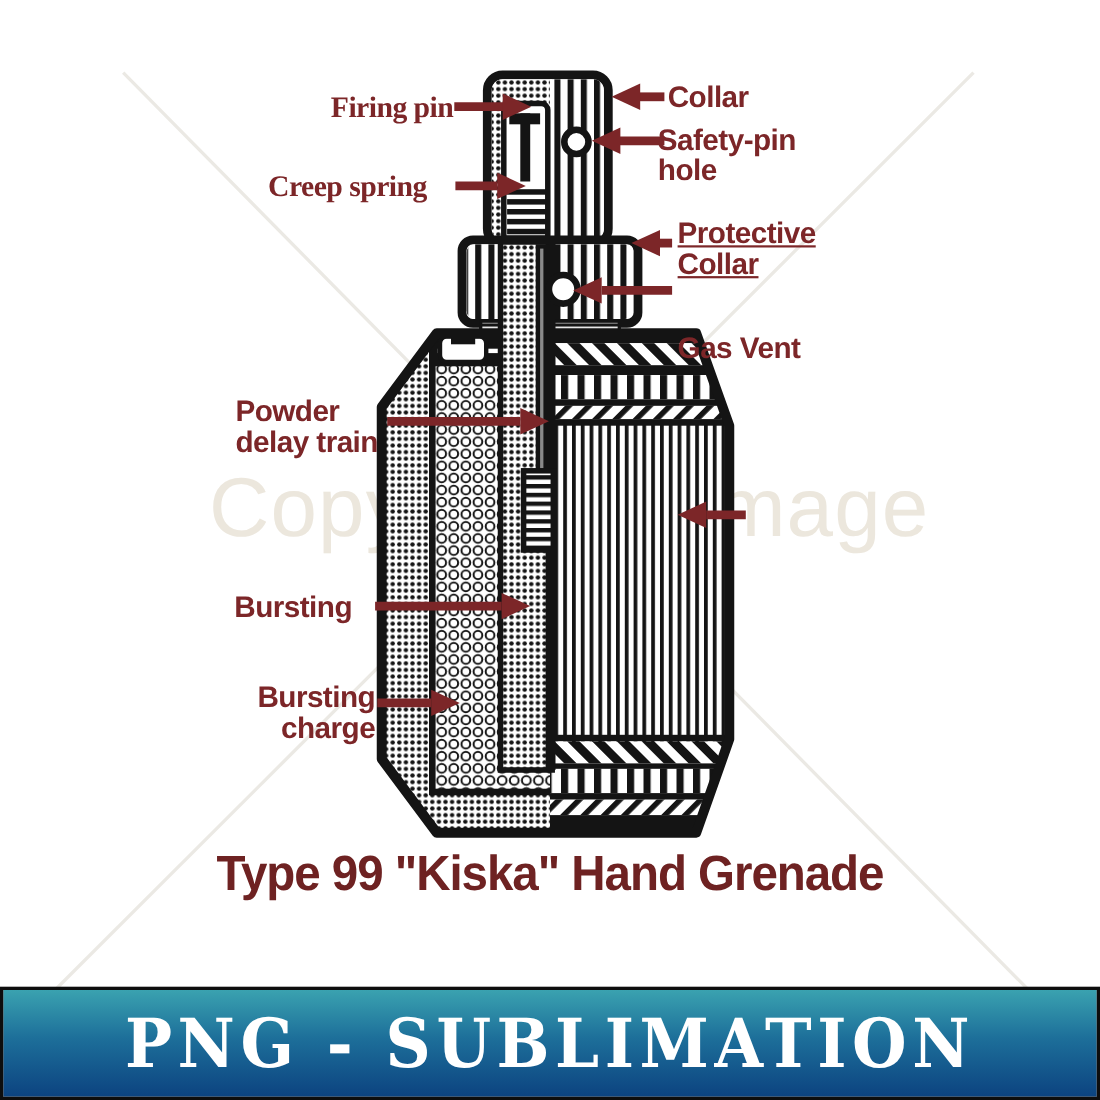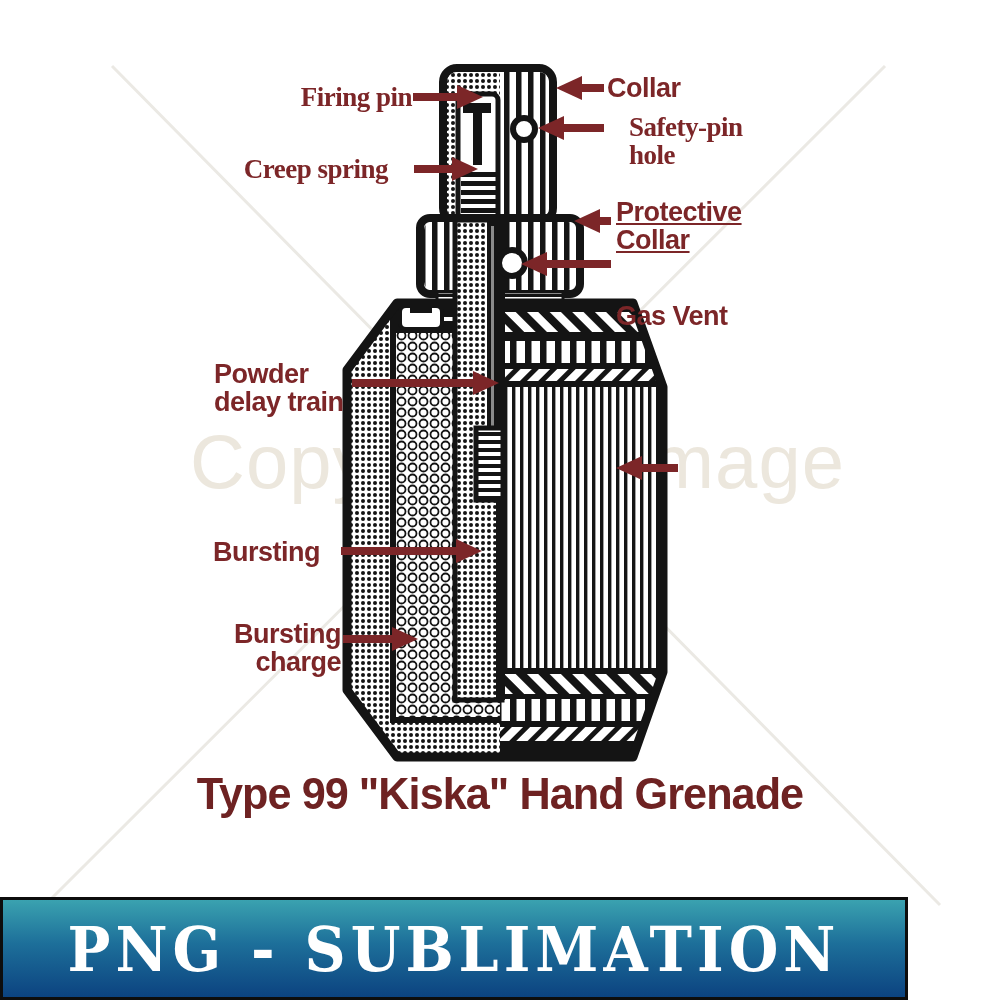--- a/index.html
+++ b/index.html
@@ -13,21 +13,21 @@
   
   .diagram{position:absolute;left:0;top:0;width:1000px;height:1000px;z-index:2;}
   
   .lbl{position:absolute;z-index:3;color:#7c2628;font-weight:700;
        font-size:27px;line-height:1.05;letter-spacing:-0.5px;white-space:nowrap;}
   .lbl.r{text-align:right;}
   .title{position:absolute;z-index:3;left:0;width:1000px;top:768px;text-align:center;
          color:#6e2222;font-weight:700;font-size:45px;letter-spacing:-1px;
          transform:scaleX(0.96);white-space:nowrap;}
   
-  .banner{position:absolute;z-index:5;left:0;top:897px;width:908px;height:103px;
+  .banner{position:absolute;z-index:5;left:0;top:897px;width:1000px;height:103px;
           box-sizing:border-box;border:3px solid #0d0d0d;
           background:linear-gradient(180deg,#3aa2b0 0%,#1d6f9a 45%,#0c4380 100%);
           display:flex;align-items:center;justify-content:center;}
   .banner-text{color:#ffffff;font-family:"DejaVu Serif",serif;font-weight:700;
                font-size:57px;letter-spacing:5px;white-space:nowrap;
                transform:scaleY(1.08);}
 </style>
 </head>
 <body>
 
@@ -210,21 +210,21 @@
       <g>
           <line x1="343" y1="639" x2="392" y2="639" stroke-width="8"></line>
           <path d="M418,639 L392,627 L392,651 Z" stroke="none"></path>
         </g>
     </g>
   </svg>
 
   <div class="lbl r" style="right:588px;top:83px;font-family:Liberation Serif, serif;">Firing pin</div>
   <div class="lbl r" style="right:612px;top:155px;font-family:Liberation Serif, serif;">Creep spring</div>
   <div class="lbl" style="left:607px;top:74px;">Collar</div>
-  <div class="lbl" style="left:629px;top:113px;font-family:Liberation Serif, serif;">
+  <div class="lbl" style="left:598px;top:113px;">
     <div>Safety-pin</div>
     <div>hole</div>
   </div>
   <div class="lbl" style="left:616px;top:198px;text-decoration:underline;">
     <div>Protective</div>
     <div>Collar</div>
   </div>
   <div class="lbl" style="left:616px;top:266px;margin-top:36px;">Gas Vent</div>
   <div class="lbl" style="left:214px;top:360px;">
     <div>Powder</div>

